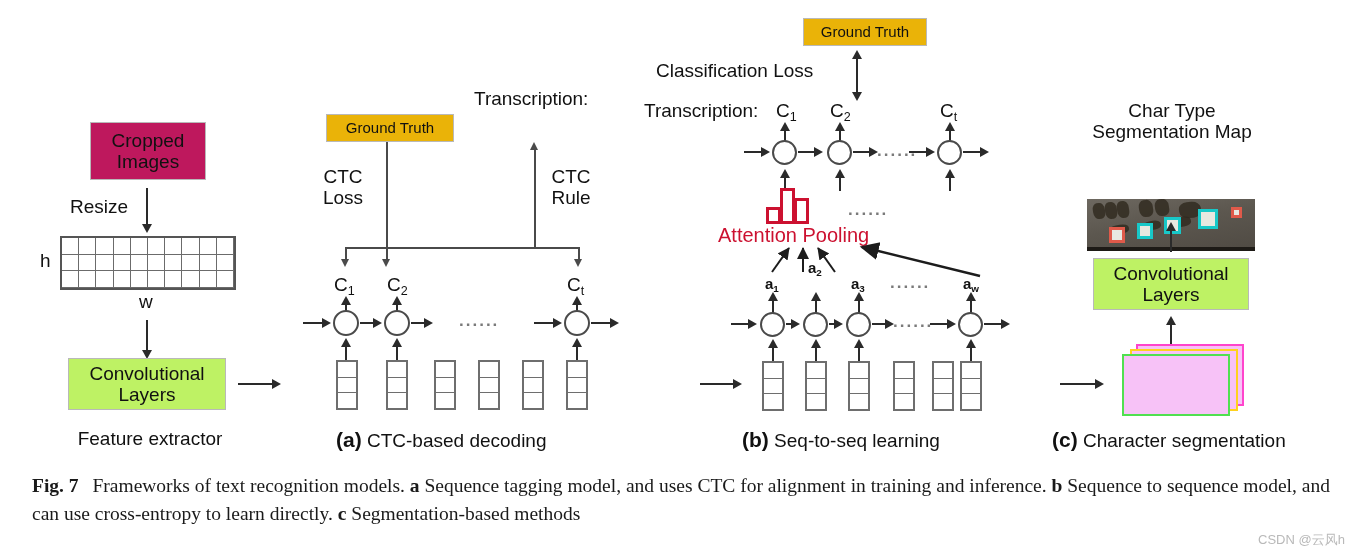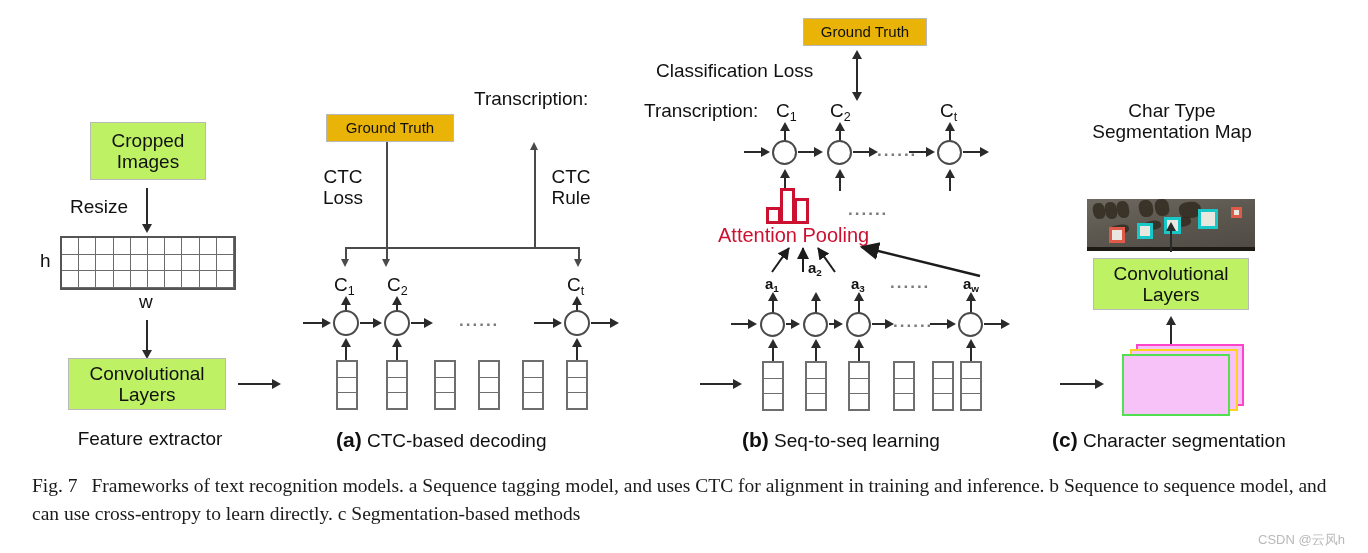--- a/index.html
+++ b/index.html
@@ -11,21 +11,21 @@
   .fig{position:absolute;left:0;top:0;width:1368px;height:553px;}
   .abs{position:absolute;}
   .txt{white-space:nowrap;line-height:1.12;}
   .ctr{text-align:center;}
 
   
   .box{
     box-sizing:border-box;display:flex;align-items:center;justify-content:center;
     text-align:center;border:1px solid #b9b9b9;
   }
-  .box-pink{background:#bef264;}
+  .box-pink{background:#be185d;}
   .box-salmon{background:#bef264;}
   .box-green{background:#eab308;}
 
   
   .gridbox{box-sizing:border-box;border:2px solid #555;display:grid;background:#fff;}
   .gridbox > i{border-right:1px solid #6b6b6b;border-bottom:1px solid #6b6b6b;display:block;}
 
   
   .fcol{box-sizing:border-box;border:2px solid #6e6e6e;display:flex;flex-direction:column;background:#fff;}
   .fcol > i{flex:1;border-bottom:1px solid #6e6e6e;display:block;}
@@ -71,21 +71,21 @@
   .segbase{position:absolute;left:0;bottom:0;height:4px;width:100%;background:#1d1a16;}
 
   
   .stk{position:absolute;box-sizing:border-box;background:#f7c2f7;}
 
   
   .figcap{
     position:absolute;font-family:"Liberation Serif", serif;font-size:19.5px;
     color:#1a1a1a;line-height:1.42;
   }
-  .figcap b{font-weight:normal;}
+  .figcap b{font-weight:bold;}
   .watermark{
     position:absolute;font-size:13px;color:#b9b9b9;font-family:"Liberation Sans",sans-serif;
   }
 </style>
 </head>
 <body>
 
 <div class="fig">
 
   <div class="abs box box-pink" style="left:90px;top:122px;width:116px;height:58px;">

